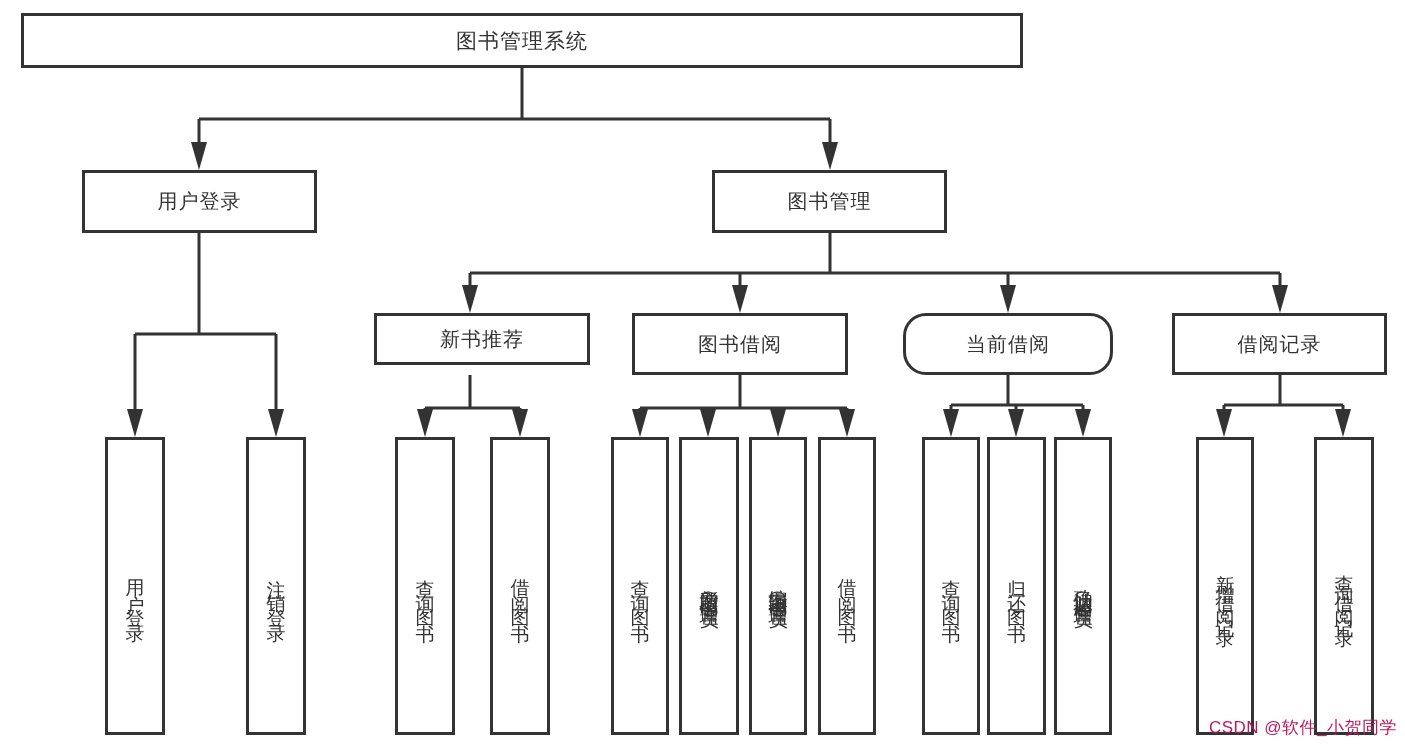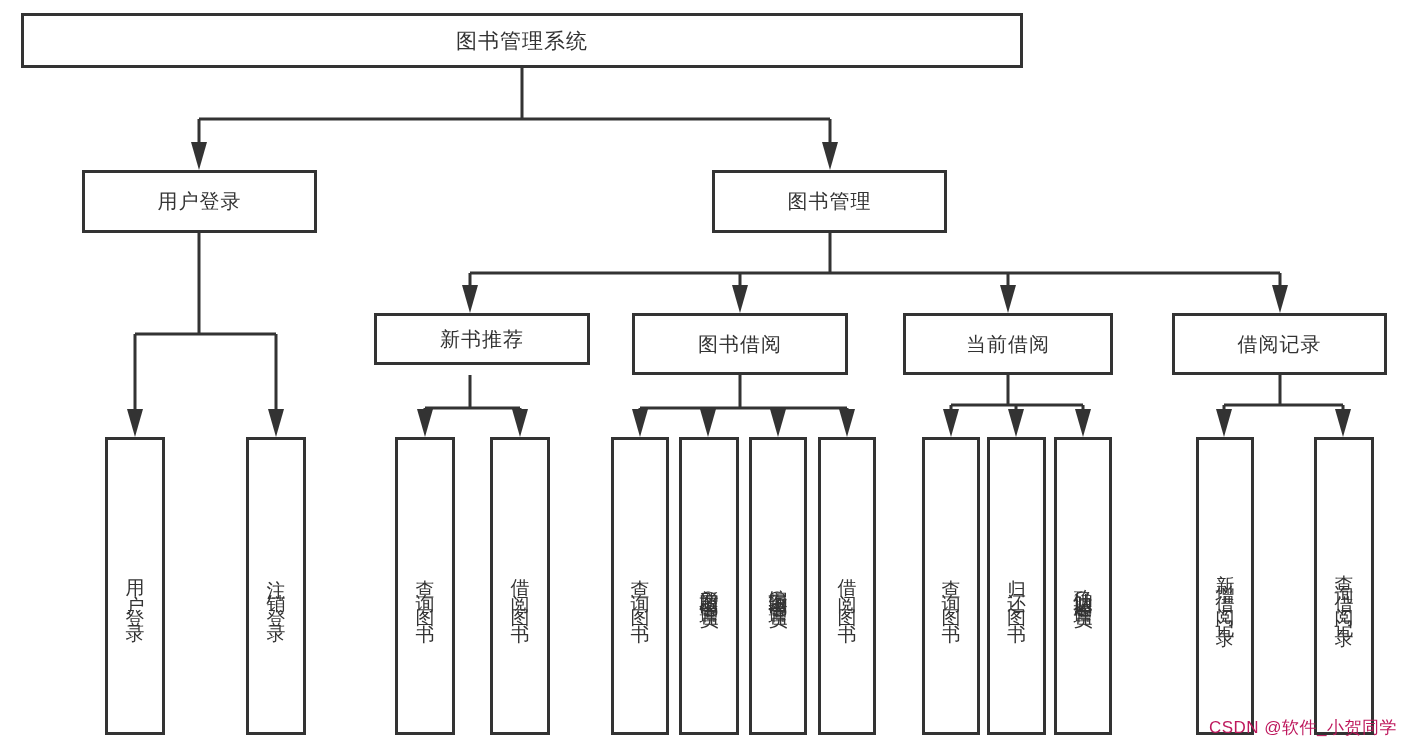--- a/index.html
+++ b/index.html
@@ -77,21 +77,21 @@
     </g>
   </svg>
 
   <div class="node root-box" style="left:21px; top:13px; width:1002px; height:55px;">图书管理系统</div>
 
   <div class="node hbox" style="left:82px; top:170px; width:235px; height:63px;">用户登录</div>
   <div class="node hbox" style="left:712px; top:170px; width:235px; height:63px;">图书管理</div>
 
   <div class="node hbox" style="left:362px; top:313px; width:216px; height:52px;margin-left:12px;">新书推荐</div>
   <div class="node hbox" style="left:632px; top:313px; width:216px; height:62px;text-align:right;">图书借阅</div>
-  <div class="node hbox" style="left:903px; top:313px; width:210px; height:62px;">当前借阅</div>
+  <div class="node hbox" style="left:903px; top:313px; width:210px; height:62px;border-radius:23px;">当前借阅</div>
   <div class="node hbox" style="left:1172px; top:313px; width:215px; height:62px;font-family:Liberation Mono, monospace;">借阅记录</div>
 
   <div class="node vbox ls-xl" style="left:105px; top:437px; width:60px; height:298px;">
     <span>用户登录</span>
     </div>
   <div class="node vbox ls-xl" style="left:246px; top:437px; width:60px; height:298px;">
     <span>注销登录</span>
     </div>
 
   <div class="node vbox ls-xl" style="left:395px; top:437px; width:60px; height:298px;">

